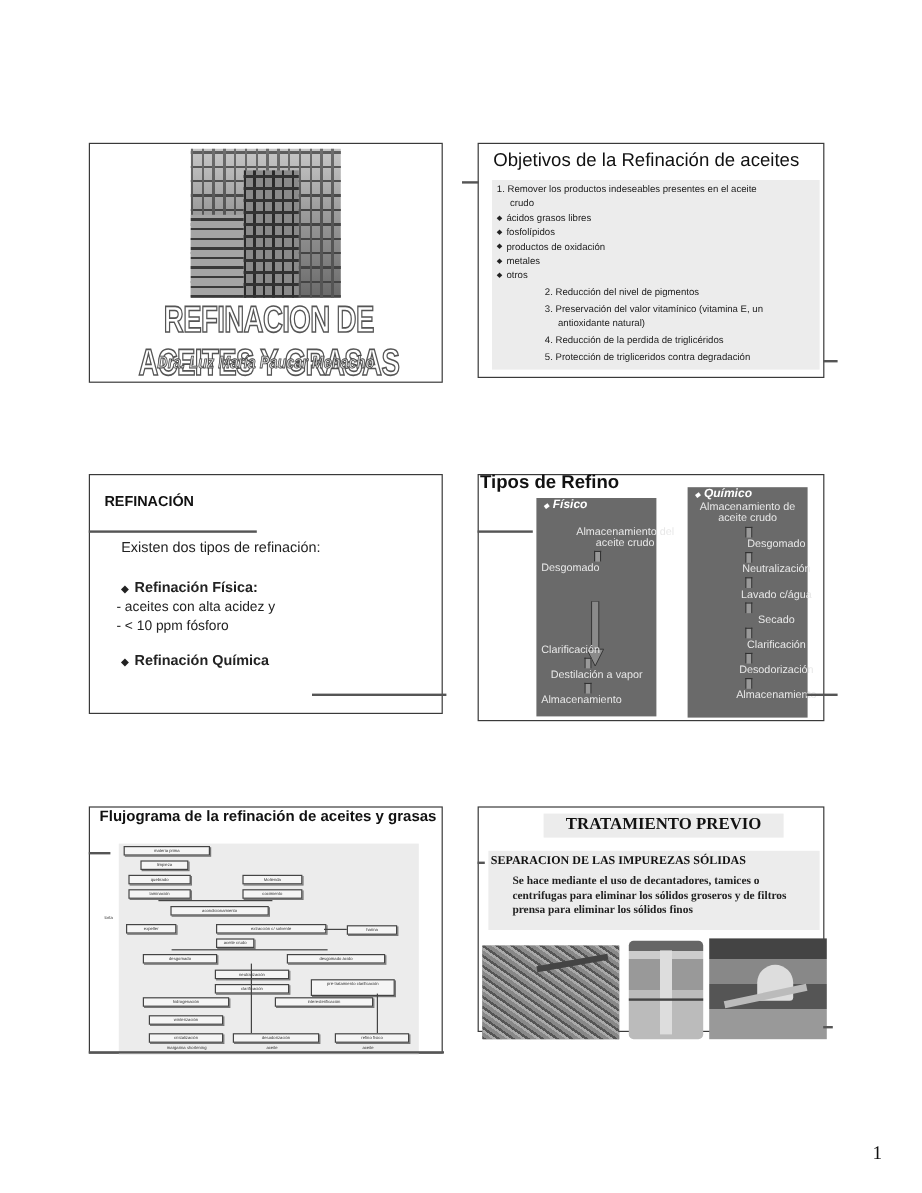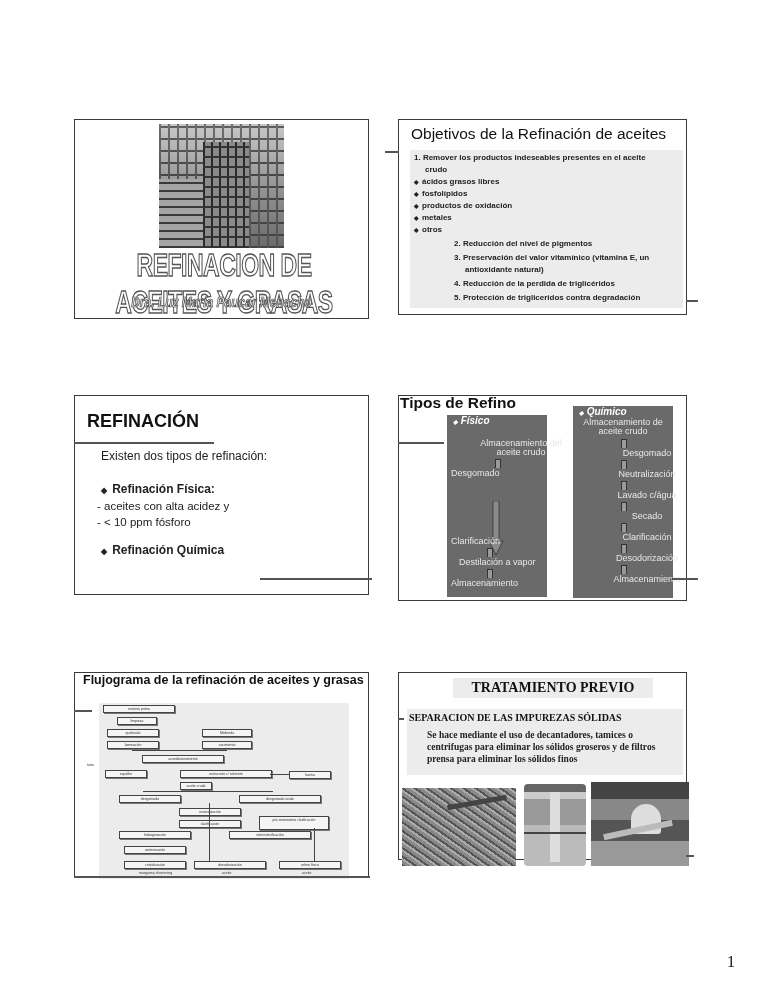--- a/index.html
+++ b/index.html
@@ -24,30 +24,30 @@
   #s1 .title-art { position:absolute; left:14px; top:128px; width:270px; text-align:center;
      font-family:"Liberation Sans", sans-serif; font-weight:bold; font-size:23px; letter-spacing:-0.5px;
      color:#fff; -webkit-text-stroke:1px #555; transform:scaleY(1.35); transform-origin:top; font-stretch:condensed; }
   #s1 .author { position:absolute; left:0; top:175px; width:100%; text-align:center; font-style:italic; font-weight:bold;
      font-size:12px; color:#ddd; -webkit-text-stroke:0.6px #444; transform:scaleY(1.2); }
 
   
   #s2 { left:398px; top:119px; width:289px; height:196px; }
   #s2 .title { position:absolute; left:12px; top:5px; font-size:15.5px; color:#111; white-space:nowrap; }
   #s2 .box { position:absolute; left:11px; top:30px; width:273px; height:158px; background:#ececec; }
-  #s2 ul { list-style:none; margin:0; padding:2px 0 0 4px; font-size:8px; font-weight:bold; color:#222; line-height:12px; }
+  #s2 ul { list-style:none; margin:0; padding:2px 0 0 4px; font-size:8px; font-weight:normal; color:#222; line-height:12px; }
   #s2 li { position:relative; padding-left:8px; }
   #s2 li.bullet::before { content:"\25C6"; position:absolute; left:0; font-size:6px; top:0; }
   #s2 li.num { padding-left:0; }
   #s2 li .cont { display:block; padding-left:11px; }
   #s2 li.gap { margin-top:2px;margin-left:40px; }
 
   
   #s3 { left:74px; top:395px; width:295px; height:200px; }
-  #s3 .title { position:absolute; left:12px; top:15px; font-size:18px; font-weight:bold; }
+  #s3 .title { position:absolute; left:12px; top:15px; font-size:12px; font-weight:bold; }
   #s3 .sub { position:absolute; left:26px; top:53px; font-size:12px; font-weight:normal; color:#222; }
   #s3 .fis { position:absolute; left:26px; top:86px; font-size:12px; font-weight:bold; color:#222; }
   #s3 .l1 { position:absolute; left:22px; top:104px; font-size:11.5px; color:#222; }
   #s3 .l2 { position:absolute; left:22px; top:120px; font-size:11.5px; color:#222; }
   #s3 .qui { position:absolute; left:26px; top:147px; font-size:12px; font-weight:bold; color:#222; }
   .dia { font-size:8px; margin-right:5px; }
 
   
   #s4 { left:398px; top:395px; width:289px; height:206px; border-top:1.5px solid #3a3a3a; }
   #s4 .title { position:absolute; left:1px; top:-2px; font-size:15.5px; font-weight:bold; }

